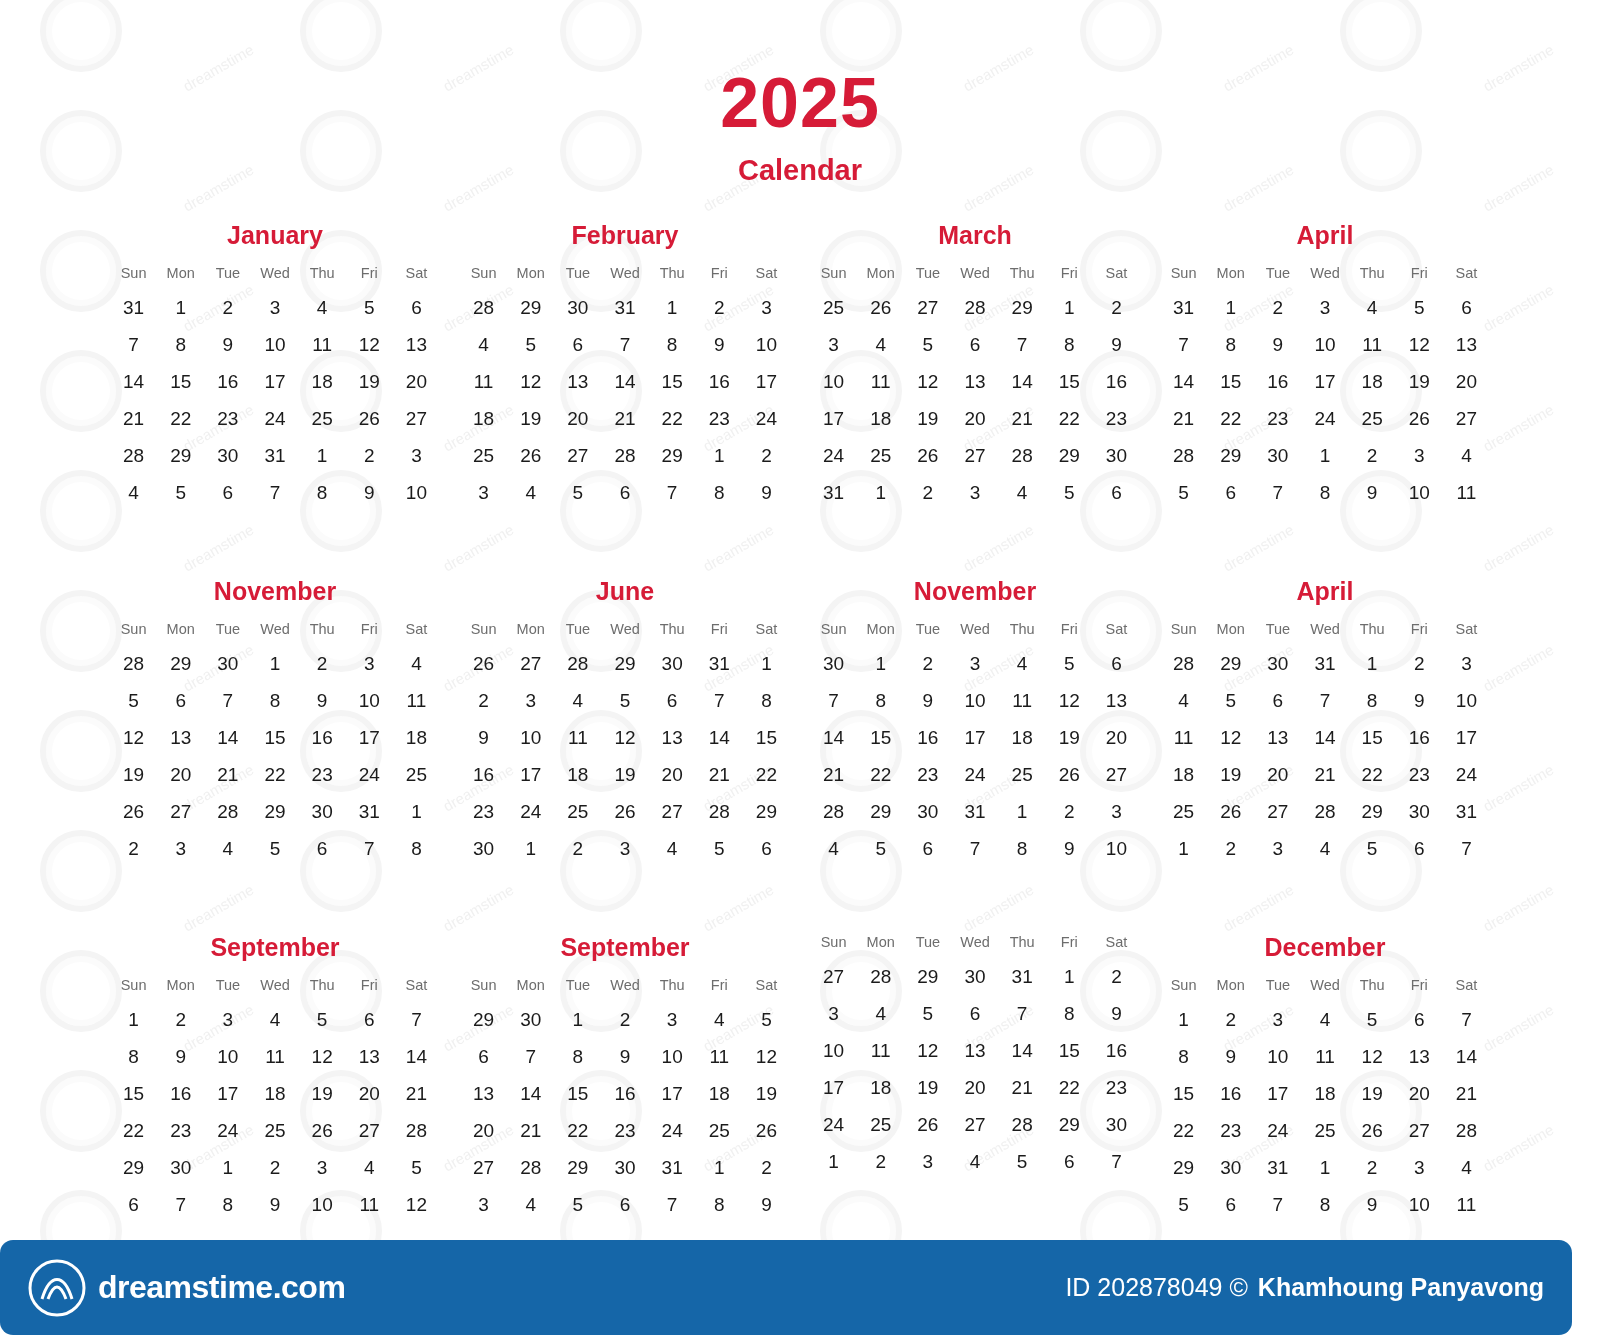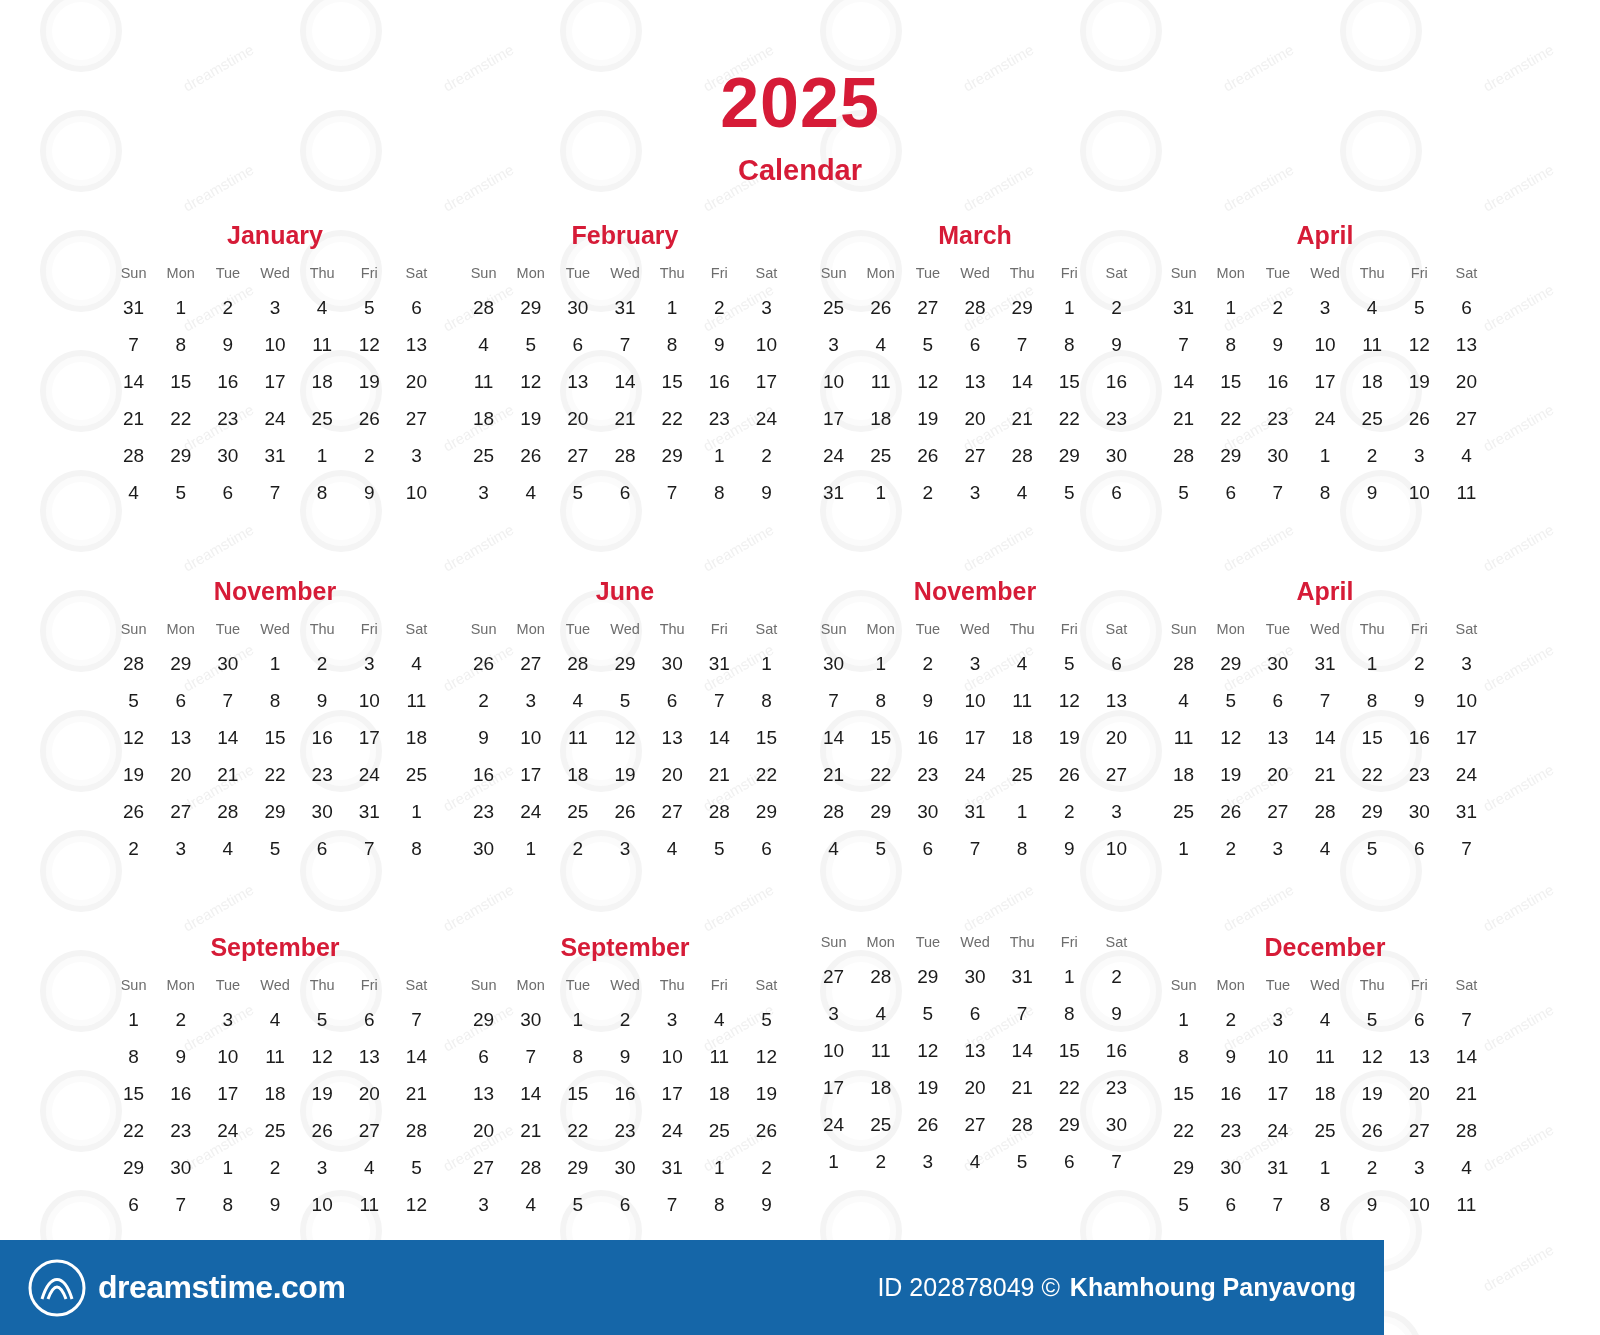--- a/index.html
+++ b/index.html
@@ -106,29 +106,30 @@
     height: 35px;
     vertical-align: middle;
   }
   td.red { color: #d61b37; }
   td.muted { color: #c9c9c9; }
 
   .footer {
     position: absolute;
     left: 0;
     bottom: 0;
-    width: 1384px;
+    width: 1572px;
     height: 95px;
     background: #1566a8;
     z-index: 2;
     display: flex;
     align-items: center;
     justify-content: space-between;
     box-sizing: border-box;
     padding: 0 28px;
+    border-radius: 13px;
   }
   .brand {
     display: flex;
     align-items: center;
     gap: 12px;
   }
   .brand-mark {
     width: 58px;
     height: 58px;
     border-radius: 50%;

